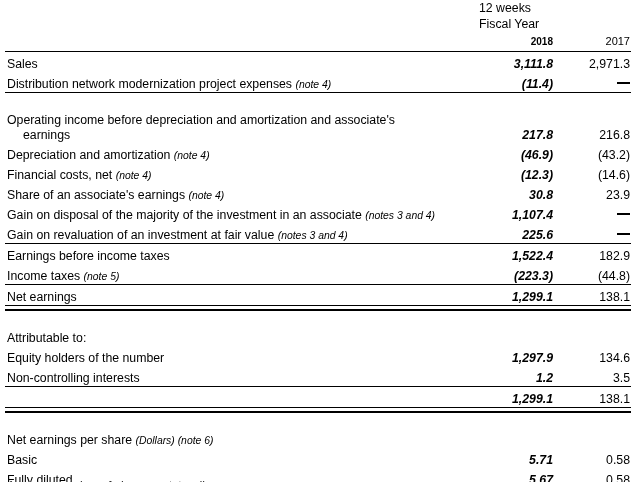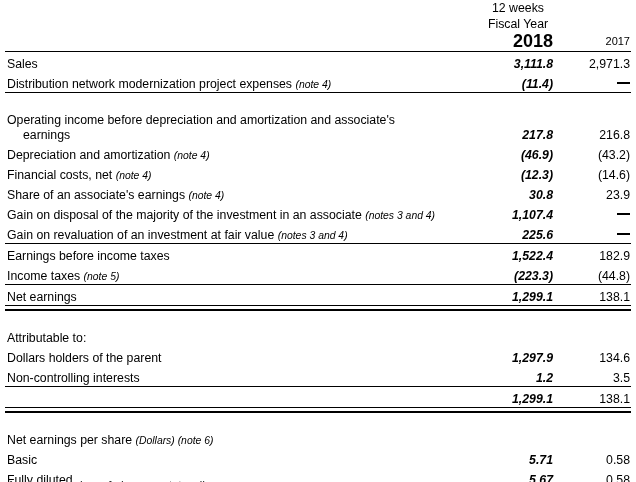--- a/index.html
+++ b/index.html
@@ -36,30 +36,29 @@
   col.c-2017  { width: 74px; }
 
   td, th {
     padding: 0;
     vertical-align: bottom;
     font-weight: normal;
   }
 
   
   .hdr-cell {
-    text-align: center;
     font-size: 12.3px;
     height: 16px;
     line-height: 16px;
     white-space: nowrap;
   }
   .hdr-year-2018 {
     text-align: right;
     font-weight: bold;
-    font-size: 18px;
+    font-size: 10px;
     height: 19px;
     line-height: 19px;
     padding-right: 4px;
   }
   .hdr-year-2017 {
     text-align: right;
     font-size: 11px;
     height: 19px;
     line-height: 19px;
     padding-right: 1px;
@@ -243,21 +242,21 @@
           <td></td>
         </tr>
 
     <tr>
       <td class="label">Attributable to:</td>
       <td></td>
       <td></td>
     </tr>
 
     <tr>
-      <td class="label">Dollars holders of the parent</td>
+      <td class="label">Equity holders of the number</td>
       <td class="val2018">1,297.9</td>
       <td class="val2017">134.6</td>
     </tr>
 
     <tr class="rule-bot">
       <td class="label">Non-controlling interests</td>
       <td class="val2018">1.2</td>
       <td class="val2017">3.5</td>
     </tr>
 

